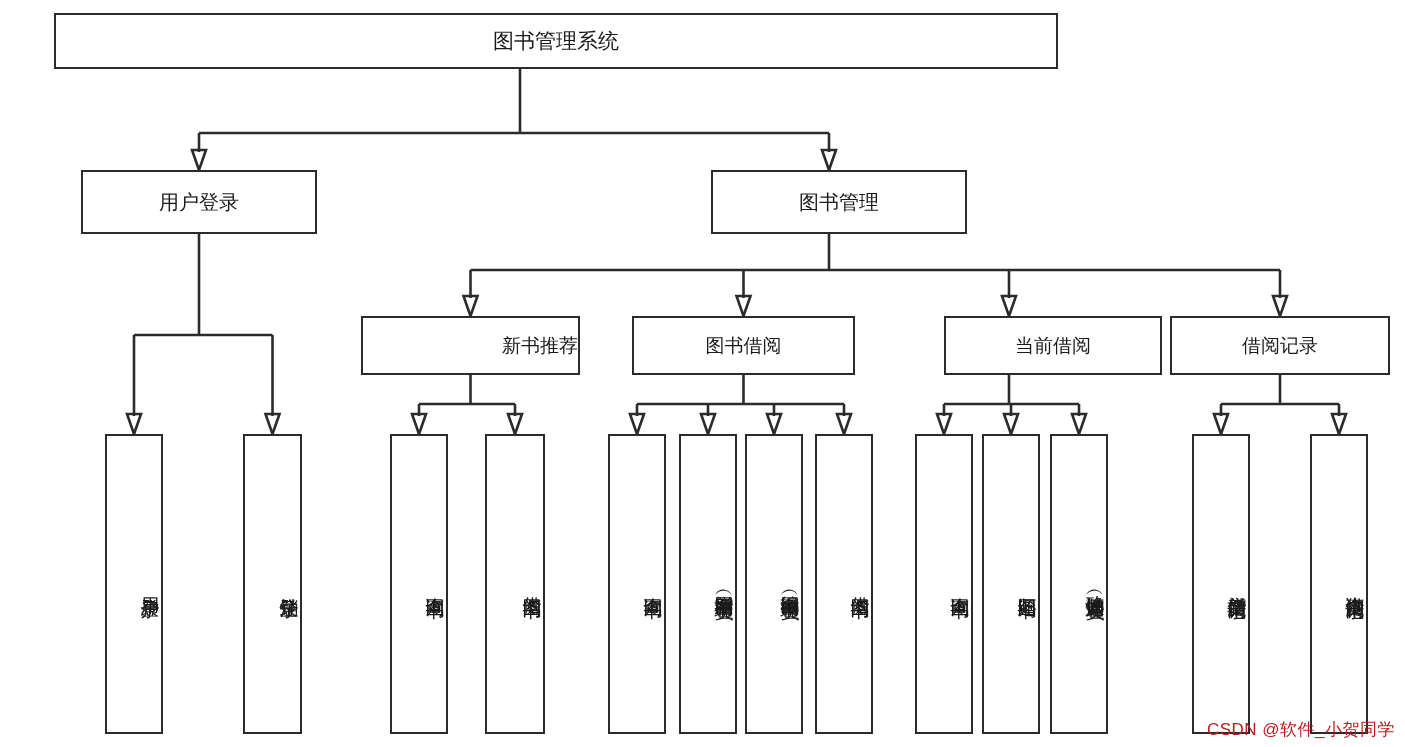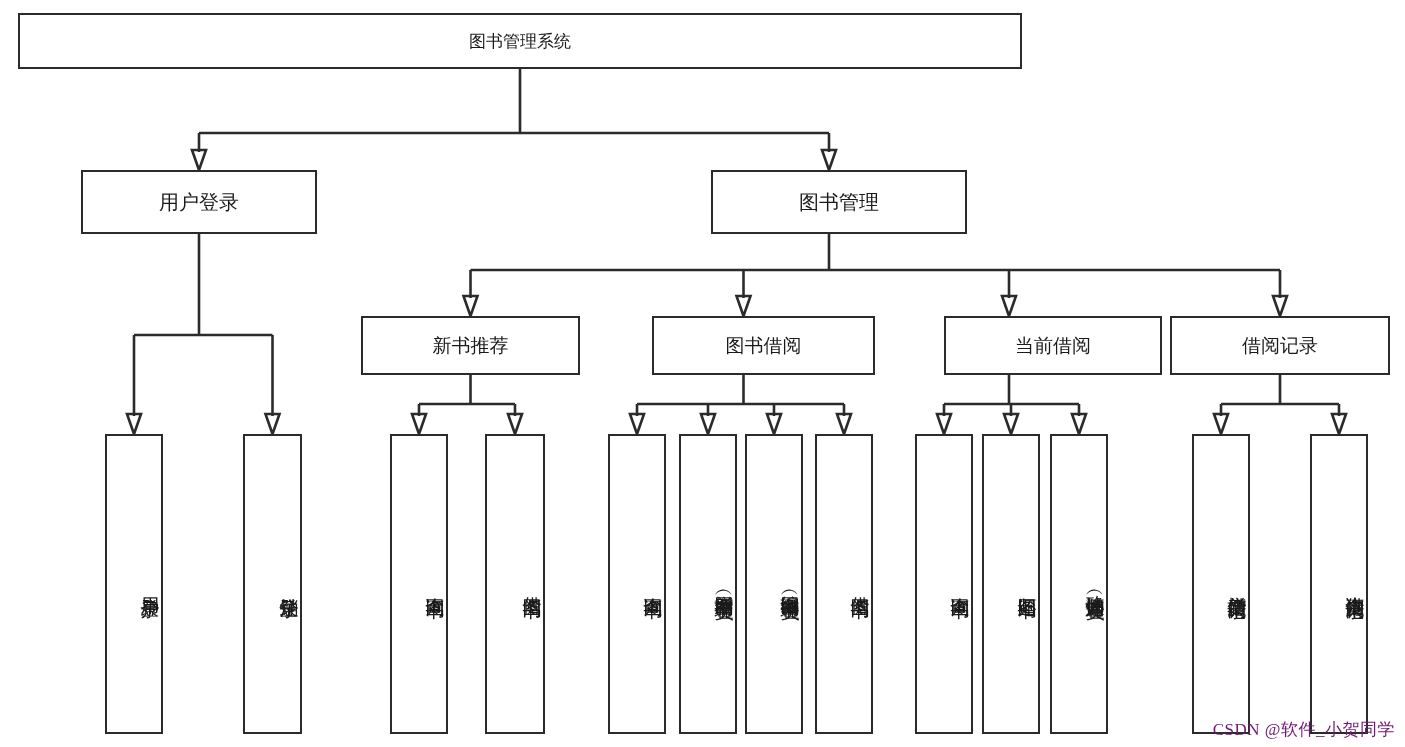--- a/index.html
+++ b/index.html
@@ -21,21 +21,22 @@
     position: absolute;
     box-sizing: border-box;
     border: 2px solid #2b2b2b;
     background: #ffffff;
     display: flex;
     align-items: center;
     justify-content: center;
     color: #1a1a1a;
   }
   .node.root {
-    font-size: 17px;
+    font-size: 21px;
+    margin-left: 36px;
   }
   .node.lvl2 {
     font-size: 20px;
   }
   .node.lvl3 {
     font-size: 19px;
   }
   .node.leaf {
     font-size: 19px;
     writing-mode: vertical-rl;
@@ -61,24 +62,23 @@
   svg.links path, svg.links line {
     stroke: #2b2b2b;
     stroke-width: 2.6;
     fill: none;
   }
   .watermark {
     position: absolute;
     right: 10px;
     bottom: 6px;
     font-size: 17px;
-    color: #701a75;
+    color: #b91c1c;
     letter-spacing: 0.5px;
     white-space: nowrap;
-    font-family: Liberation Serif, serif;
   }
 </style>
 </head>
 <body>
 
 <div id="canvas">
 
   <svg class="links" viewBox="0 0 1405 747" id="links-svg">
       <path d="M 520 69 L 520 133"></path>
       <path d="M 199 133 L 829 133"></path>
@@ -140,24 +140,24 @@
 
   <div id="level2-container">
       <div class="node lvl2" style="left: 81px; top: 170px; width: 236px; height: 64px;">
         <span class="">用户登录</span>
       </div>
       <div class="node lvl2" style="left: 711px; top: 170px; width: 256px; height: 64px;">
         <span class="">图书管理</span>
       </div>
     </div>
   <div id="level3-container">
-      <div class="node lvl3" style="left: 361px; top: 316px; width: 219px; height: 59px;">
+      <div class="node lvl3" style="left: 361px; top: 316px; width: 219px; height: 59px; justify-content: flex-end;">
         <span class="">新书推荐</span>
       </div>
-      <div class="node lvl3" style="left: 632px; top: 316px; width: 223px; height: 59px; margin-left: 20px;">
+      <div class="node lvl3" style="left: 632px; top: 316px; width: 223px; height: 59px;">
         <span class="">图书借阅</span>
       </div>
       <div class="node lvl3" style="left: 944px; top: 316px; width: 218px; height: 59px;">
         <span class="">当前借阅</span>
       </div>
       <div class="node lvl3" style="left: 1170px; top: 316px; width: 220px; height: 59px;">
         <span class="">借阅记录</span>
       </div>
     </div>
   <div id="leaves-container">

